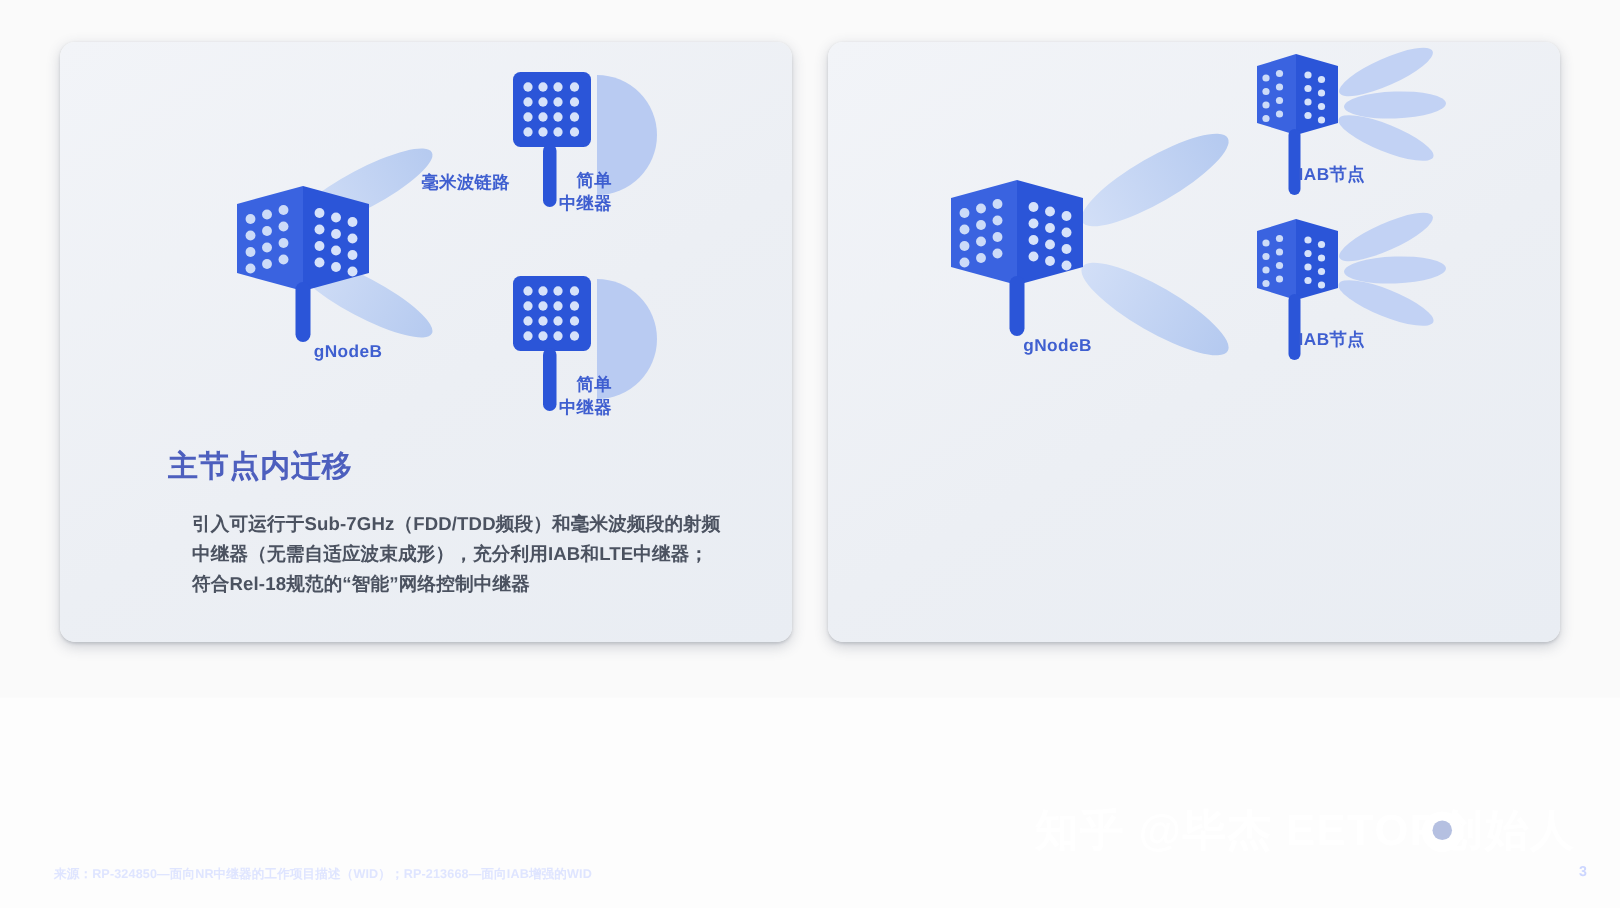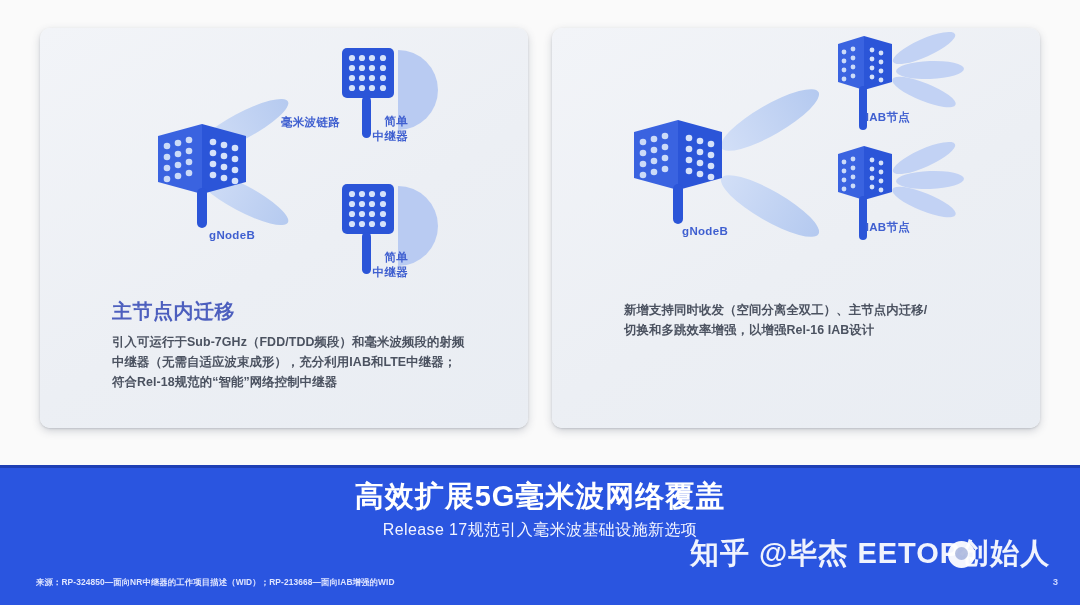--- a/index.html
+++ b/index.html
@@ -64,21 +64,21 @@
     letter-spacing: 0.5px;
     margin: 0 0 9px 0;
     line-height: 1.15;
     white-space: nowrap;
   }
   .card-body {
     color: #4b5260;
     font-size: 12.4px;
     font-weight: 700;
     line-height: 1.62;
-    margin: 0;
+    margin: 16px;
     white-space: pre-line;
     letter-spacing: 0.1px;
   }
 
   
   .dlabel {
     position: absolute;
     color: #3f5fd0;
     font-size: 11.5px;
     font-weight: 700;
@@ -426,32 +426,25 @@
         </svg>
 
         <div class="dlabel" style="left:86px; top:196px; width:90px;">gNodeB</div>
 
         <div class="dlabel" style="left:268px; top:82px; width:90px;">IAB节点</div>
 
         <div class="dlabel" style="left:268px; top:192px; width:90px;">IAB节点</div>
       </div>
 
       <div class="text-block">
-        <div class="card-body">新增支持同时收发（空间分离全双工）、主节点内迁移/
-切换和多跳效率增强，以增强Rel-16 IAB设计</div>
       </div>
     </div>
 
   </div>
 
-  <div class="banner">
-    <div class="banner-topline"></div>
-    <div class="banner-title">高效扩展5G毫米波网络覆盖</div>
-    <div class="banner-subtitle">Release 17规范引入毫米波基础设施新选项</div>
-  </div>
 
   <div class="banner-source">来源：RP-324850—面向NR中继器的工作项目描述（WID）；RP-213668—面向IAB增强的WID</div>
 
   <div class="banner-pagenum">3</div>
 
   <div class="watermark">知乎 @毕杰 EETOP创始人</div>
   <div class="wm-logo"></div>
 
 </div>
 

